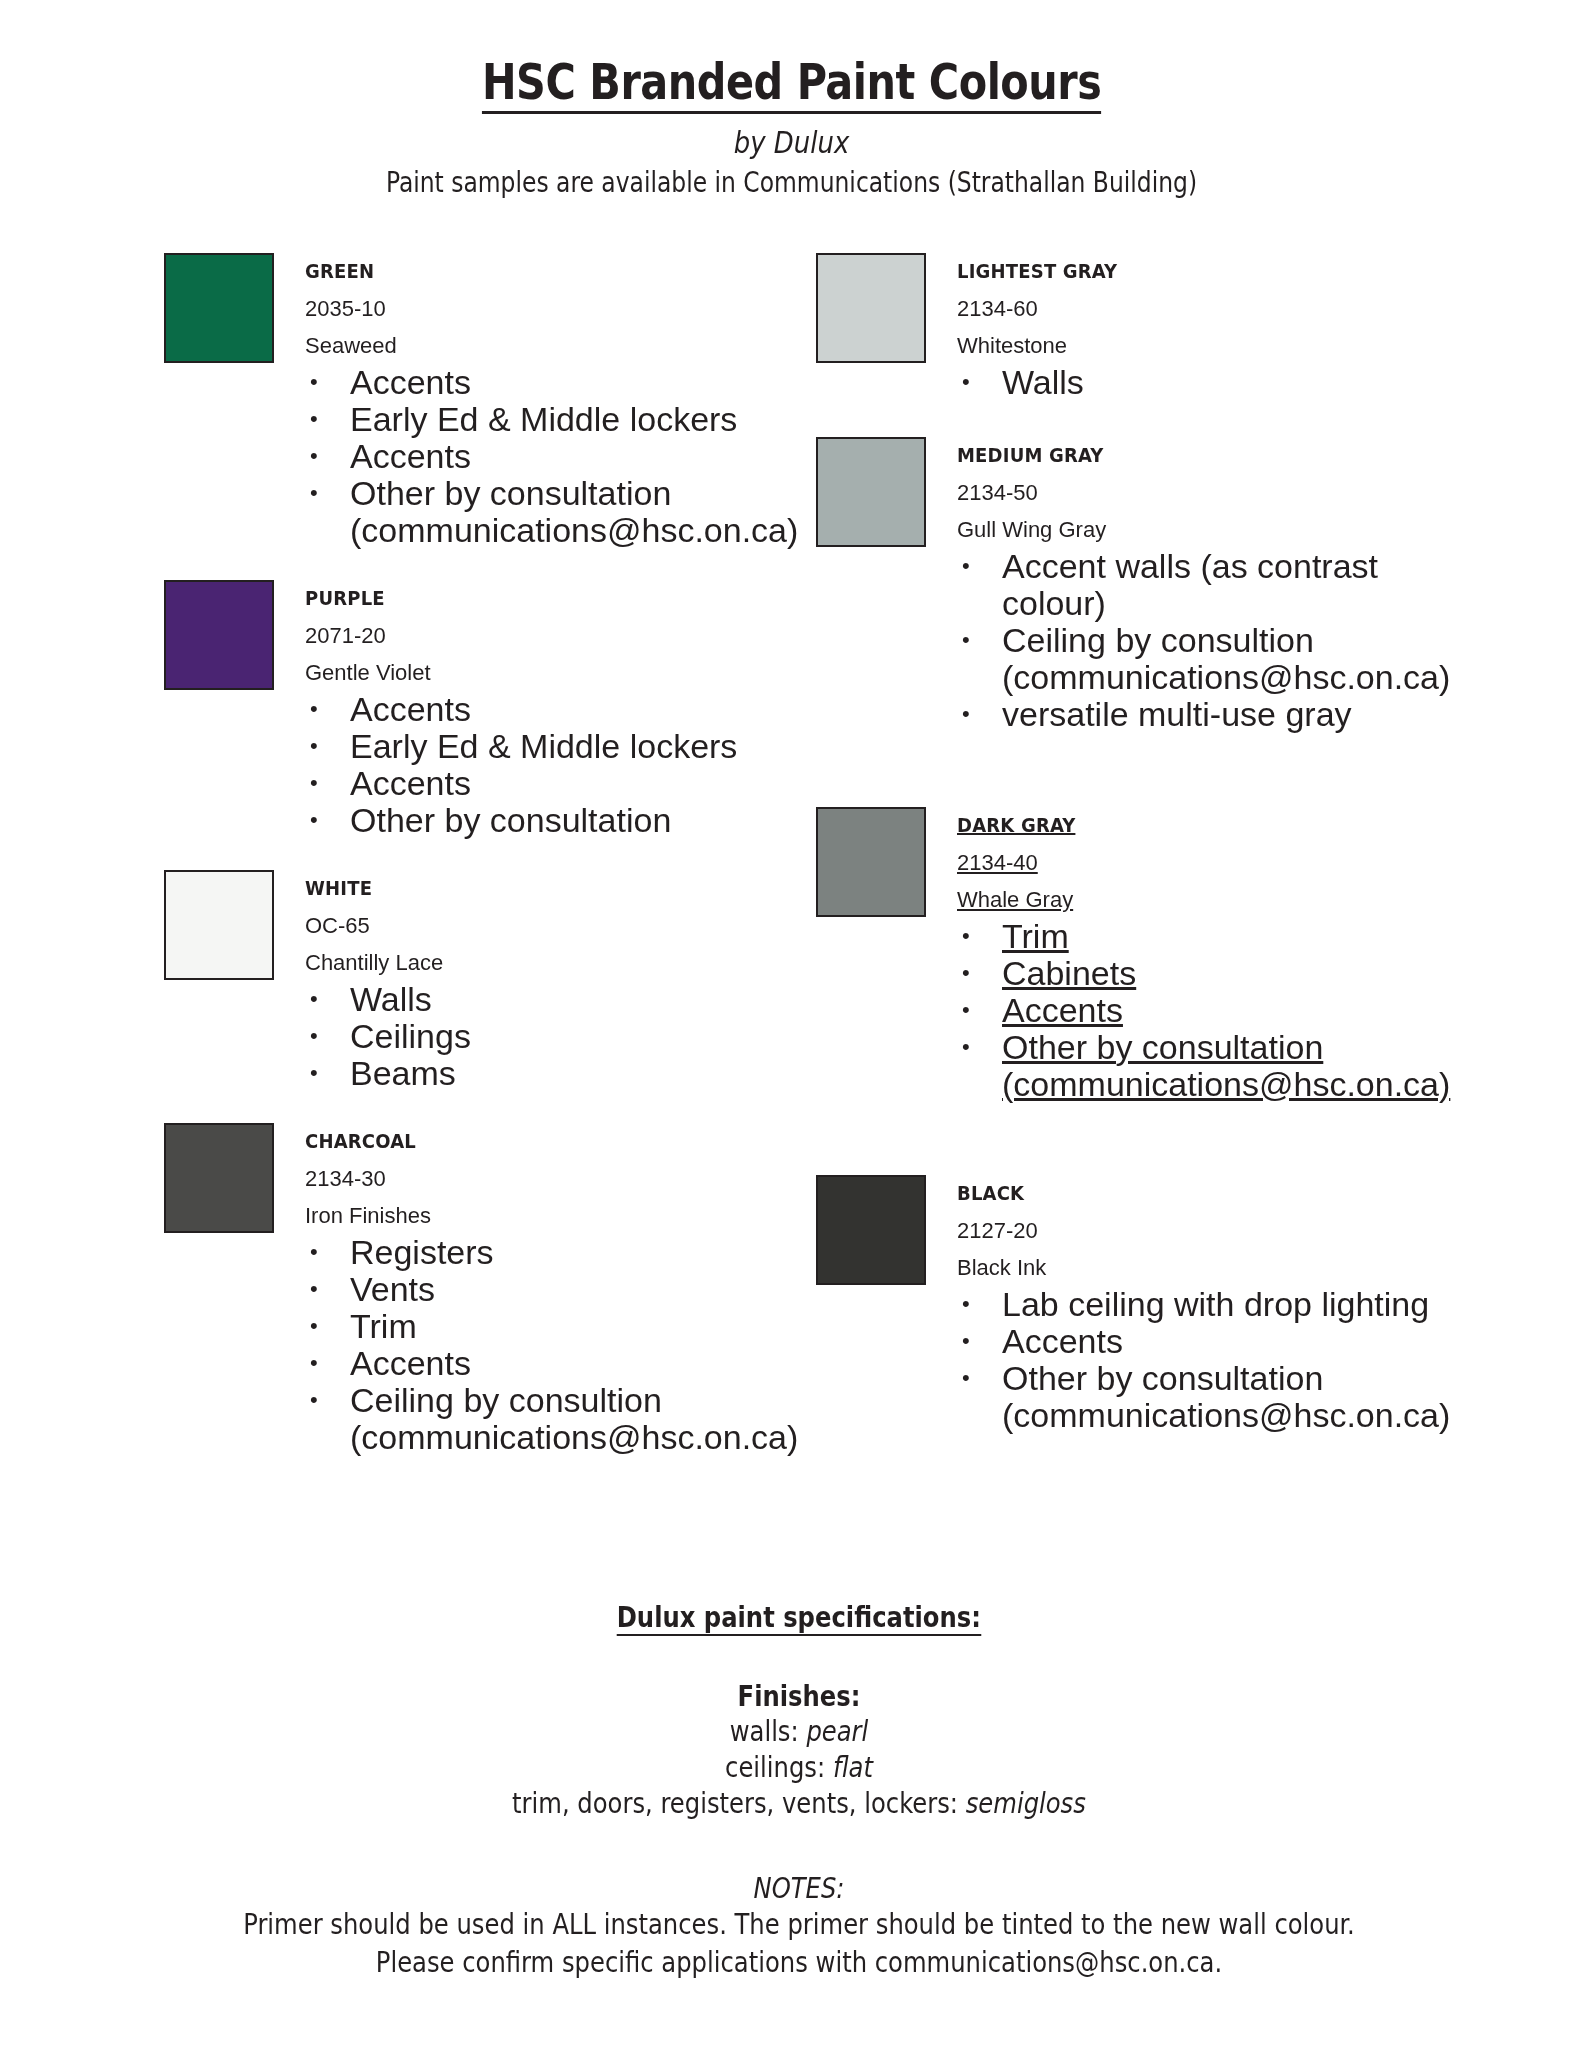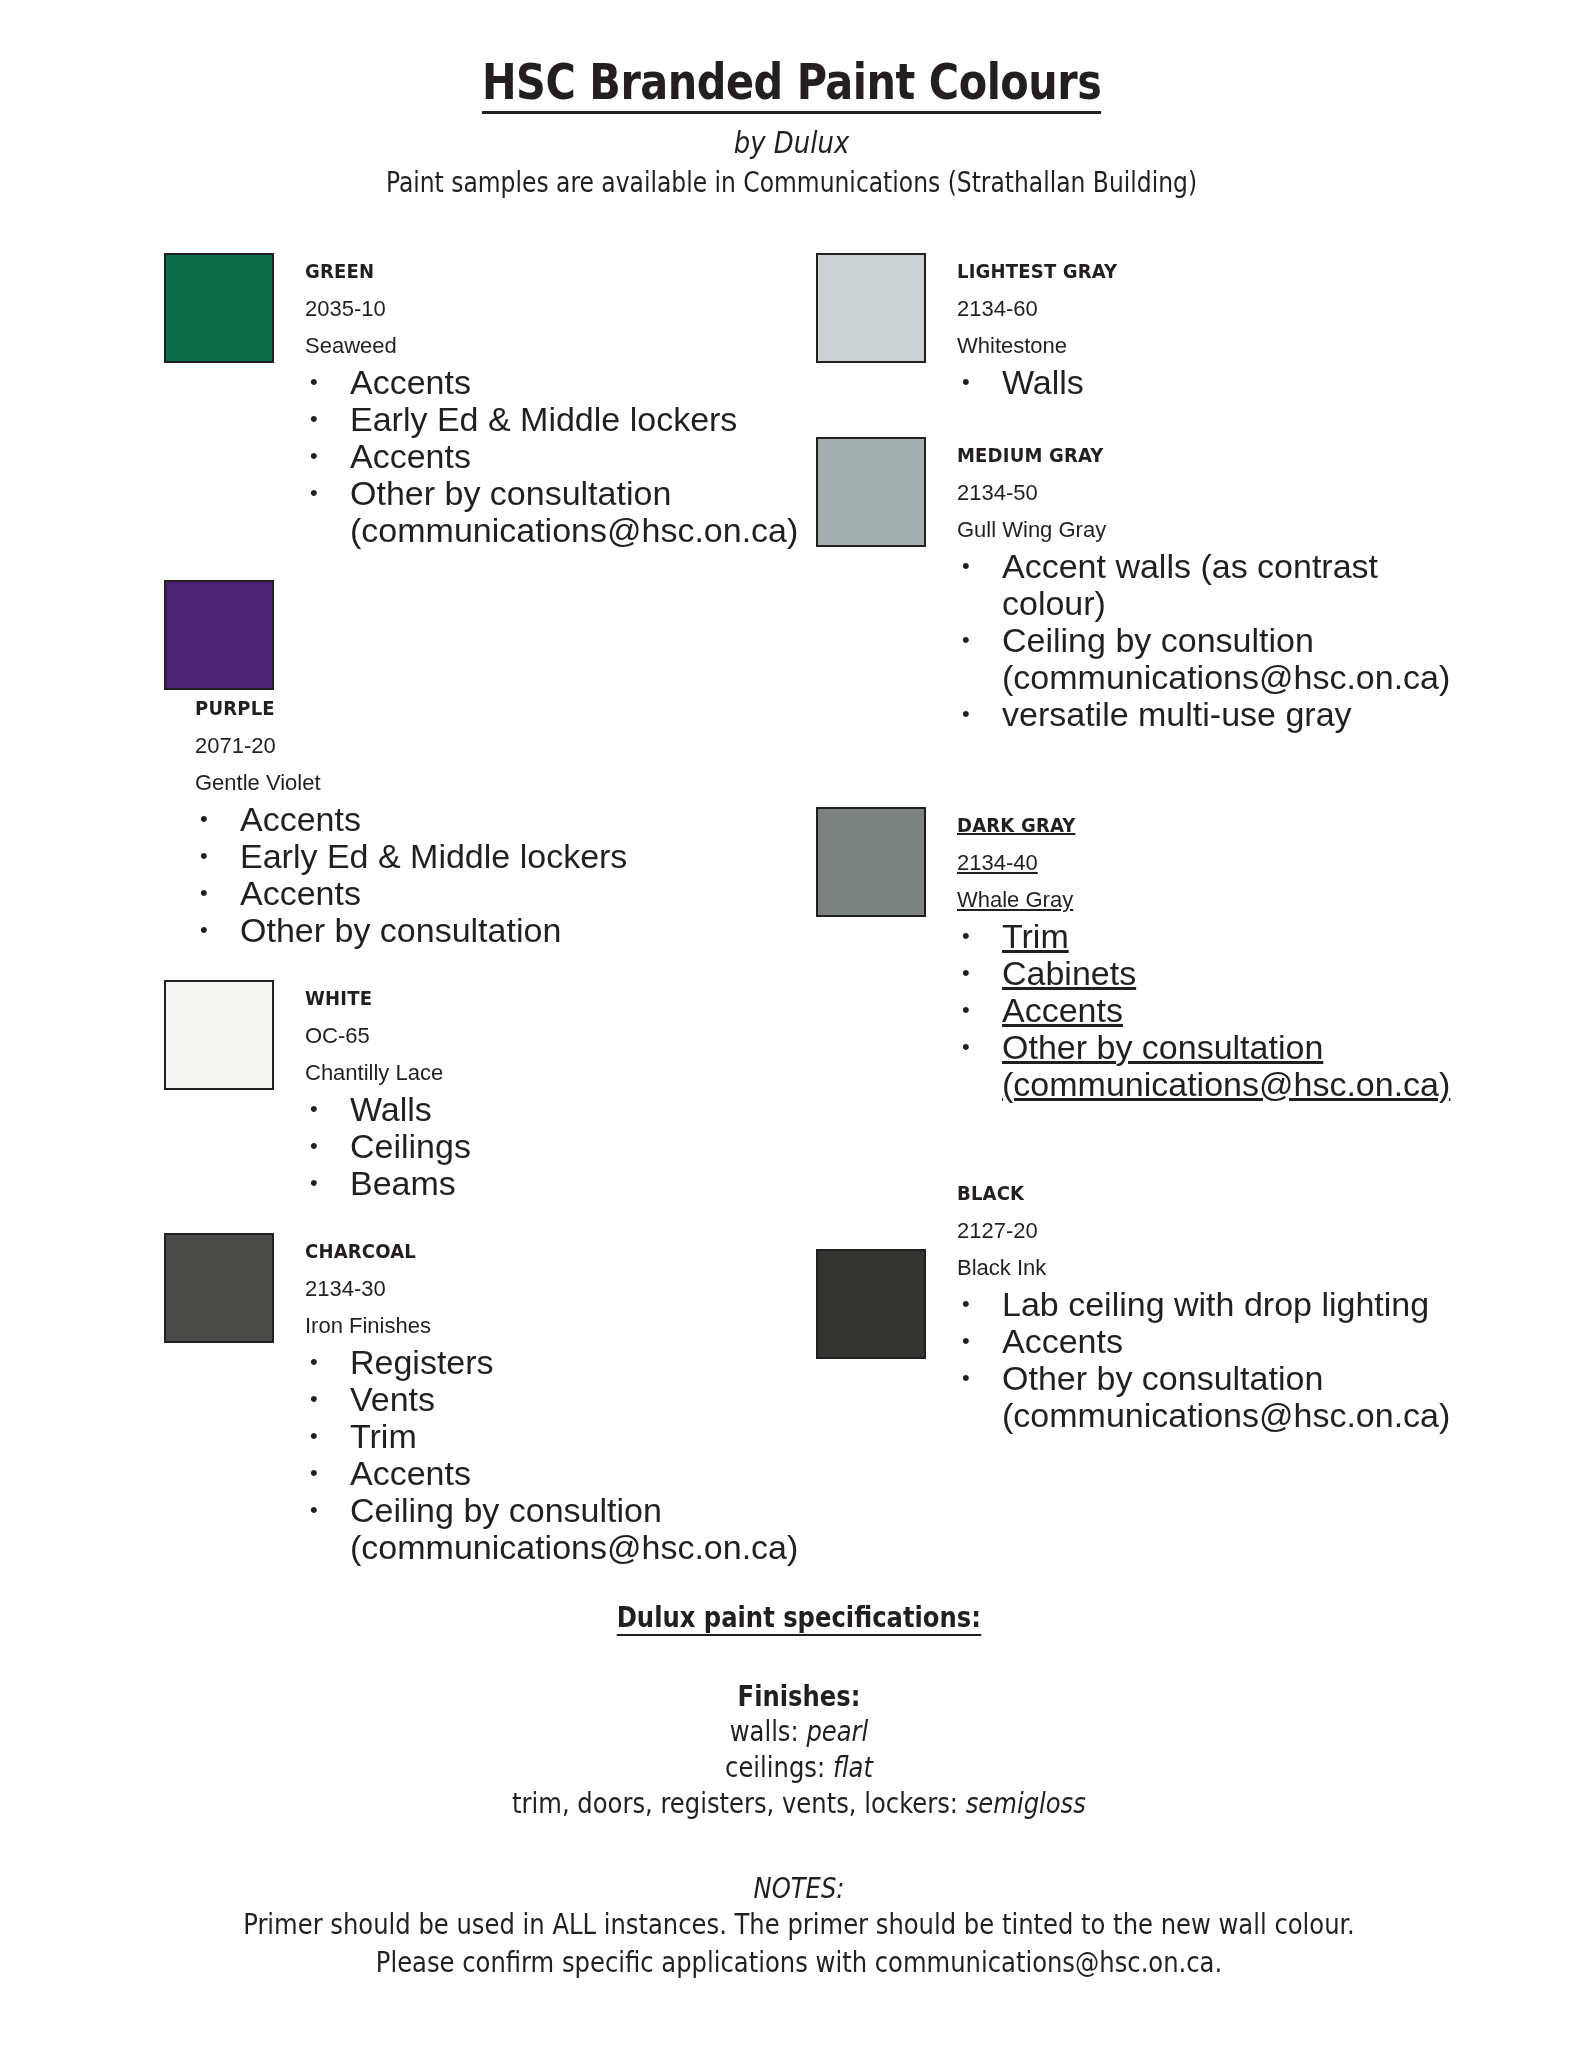--- a/index.html
+++ b/index.html
@@ -169,21 +169,21 @@
           <div class="color-code">2035-10</div>
           <div class="color-label">Seaweed</div>
           <ul class="uses">
             <li><span>Accents</span></li>
             <li><span>Early Ed &amp; Middle lockers</span></li>
             <li><span>Accents</span></li>
             <li><span>Other by consultation</span><span class="cont">(communications@hsc.on.ca)</span></li>
           </ul>
         </div>
       </div>
-      <div class="swatch-entry" style="margin-top: 31px; flex-direction: column;">
+      <div class="swatch-entry" style="margin-top: 31px;">
         <div class="swatch" style="background: rgb(74, 36, 114);"></div>
         <div class="entry-text">
           <div class="color-name">PURPLE</div>
           <div class="color-code">2071-20</div>
           <div class="color-label">Gentle Violet</div>
           <ul class="uses">
             <li><span>Accents</span></li>
             <li><span>Early Ed &amp; Middle lockers</span></li>
             <li><span>Accents</span></li>
             <li><span>Other by consultation</span></li>
@@ -251,21 +251,21 @@
           <div class="color-code">2134-40</div>
           <div class="color-label">Whale Gray</div>
           <ul class="uses">
             <li><span>Trim</span></li>
             <li><span>Cabinets</span></li>
             <li><span>Accents</span></li>
             <li><span>Other by consultation</span><span class="cont">(communications@hsc.on.ca)</span></li>
           </ul>
         </div>
       </div>
-      <div class="swatch-entry" style="margin-top: 72px; align-items: center;">
+      <div class="swatch-entry" style="margin-top: 72px;">
         <div class="swatch" style="background: rgb(51, 51, 48);"></div>
         <div class="entry-text">
           <div class="color-name">BLACK</div>
           <div class="color-code">2127-20</div>
           <div class="color-label">Black Ink</div>
           <ul class="uses">
             <li><span>Lab ceiling with drop lighting</span></li>
             <li><span>Accents</span></li>
             <li><span>Other by consultation</span><span class="cont">(communications@hsc.on.ca)</span></li>
           </ul>

